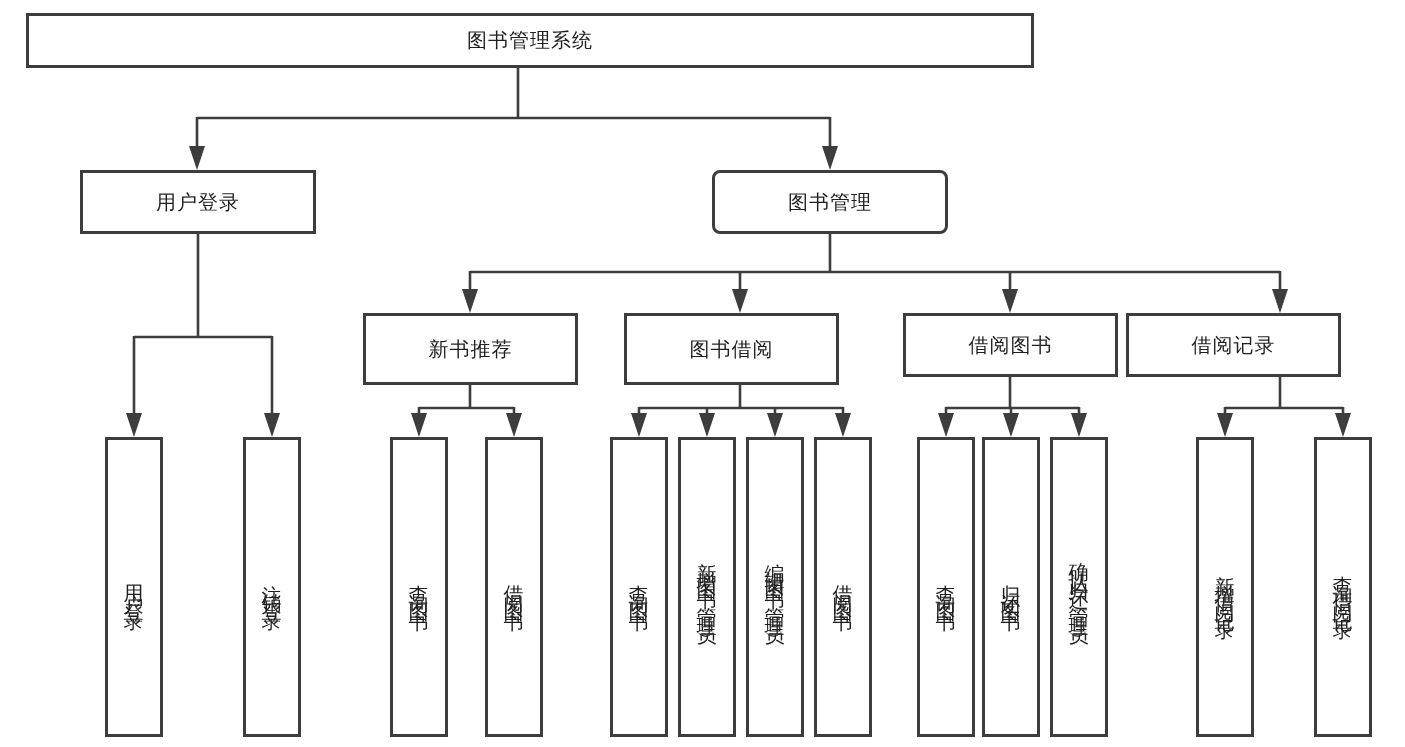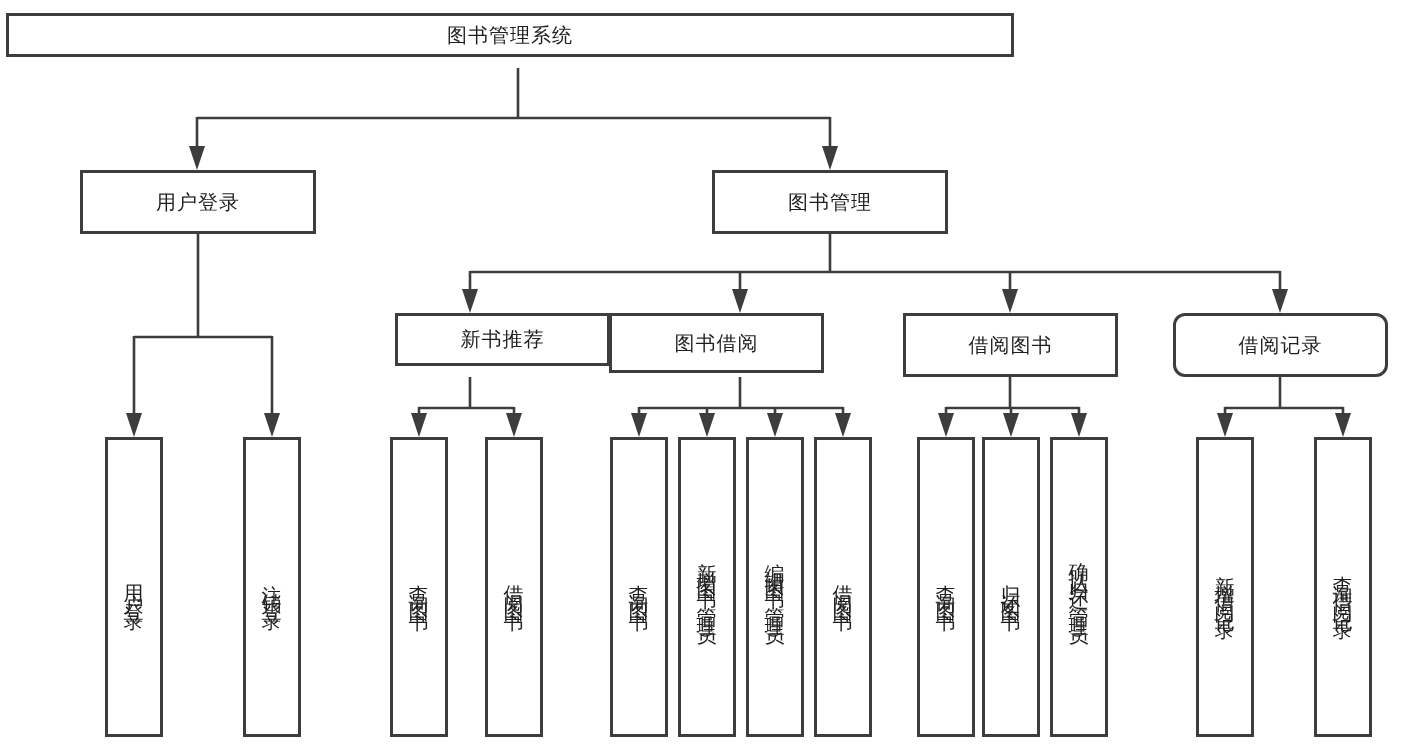--- a/index.html
+++ b/index.html
@@ -123,41 +123,41 @@
       <polygon points="767,413 783,413 775,437"></polygon>
       <polygon points="835,413 851,413 843,437"></polygon>
       <polygon points="938,413 954,413 946,437"></polygon>
       <polygon points="1003,413 1019,413 1011,437"></polygon>
       <polygon points="1071,413 1087,413 1079,437"></polygon>
       <polygon points="1217,413 1233,413 1225,437"></polygon>
       <polygon points="1335,413 1351,413 1343,437"></polygon>
     </g>
   </svg>
 
-  <div class="box" style="left:6px; top:13px; width:1008px; height:44px;">
+  <div class="box" style="left:26px; top:13px; width:1008px; height:55px;">
     <span class="h-label">图书管理系统</span>
   </div>
 
   <div class="box" style="left:80px; top:170px; width:236px; height:64px;">
     <span class="h-label">用户登录</span>
   </div>
-  <div class="box" style="left:712px; top:170px; width:236px; height:64px;">
+  <div class="box" style="left:712px; top:170px; width:236px; height:64px;border-radius:8px;">
     <span class="h-label">图书管理</span>
   </div>
 
-  <div class="box" style="left:363px; top:313px; width:215px; height:53px;margin-left:32px;">
+  <div class="box" style="left:363px; top:313px; width:215px; height:72px;">
     <span class="h-label">新书推荐</span>
   </div>
-  <div class="box" style="left:609px; top:313px; width:215px; height:60px;">
+  <div class="box" style="left:624px; top:313px; width:215px; height:72px;">
     <span class="h-label">图书借阅</span>
   </div>
   <div class="box" style="left:903px; top:313px; width:215px; height:64px;">
     <span class="h-label">借阅图书</span>
   </div>
-  <div class="box" style="left:1173px; top:313px; width:215px; height:64px;border-radius:12px;">
+  <div class="box" style="left:1126px; top:313px; width:215px; height:64px;">
     <span class="h-label">借阅记录</span>
   </div>
 
   <div class="box leaf" style="left:105px; top:437px; width:58px; height:300px;">
     <span class="v-label">用户登录</span>
   </div>
   <div class="box leaf" style="left:243px; top:437px; width:58px; height:300px;">
     <span class="v-label">注销登录</span>
   </div>
 

